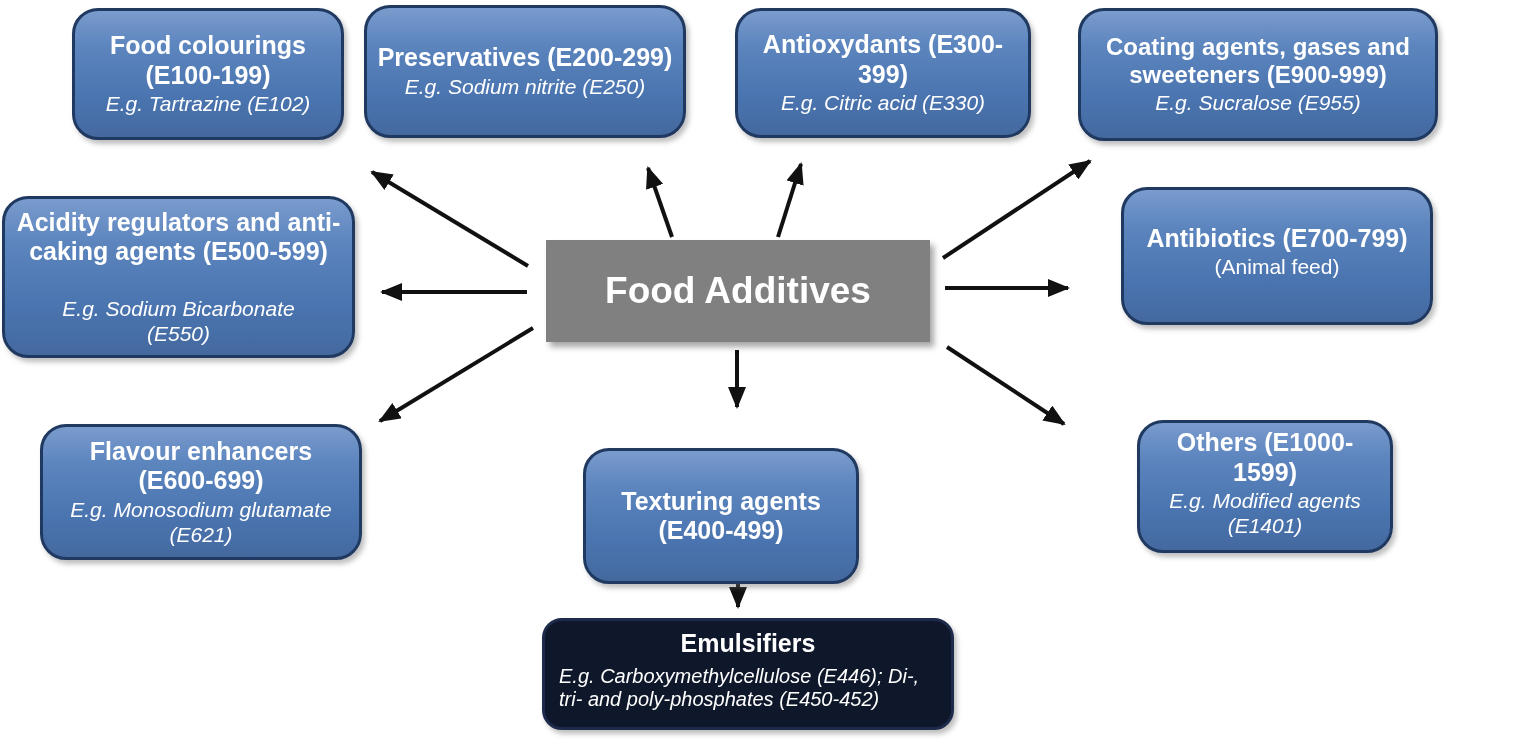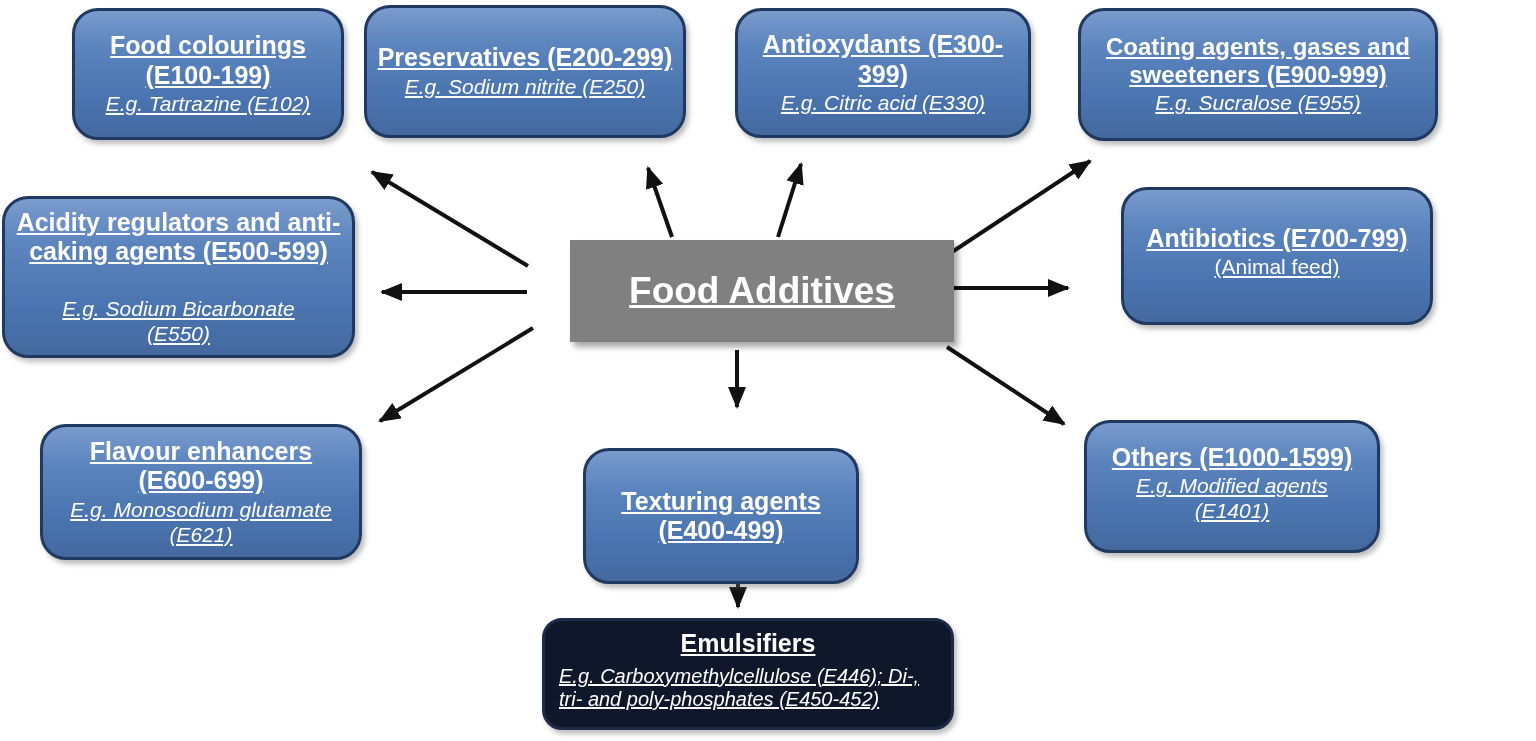--- a/index.html
+++ b/index.html
@@ -5,21 +5,21 @@
   html,body{margin:0;padding:0;background:#ffffff;}
   body{font-family:"Liberation Sans", sans-serif;}
   #canvas{position:relative;width:1536px;height:741px;background:#ffffff;overflow:hidden;}
 
   #arrows{position:absolute;left:0;top:0;width:1536px;height:741px;pointer-events:none;}
 
   .node{
     position:absolute;
     display:flex;flex-direction:column;justify-content:center;align-items:center;
     box-sizing:border-box;
-    color:#ffffff;text-align:center;text-decoration:underline;
+    color:#ffffff;text-align:center;
   }
   .blue{
     background:linear-gradient(180deg,#7a9bcd 0%,#5c85be 28%,#4a74af 70%,#44699f 100%);
     border:3px solid #203960;
     border-radius:26px;
     box-shadow:3px 4px 5px rgba(110,110,110,0.45);
     padding:6px 10px;
   }
   .title{font-weight:bold;font-size:25px;line-height:1.18;}
   .subtitle{font-size:21px;line-height:1.18;margin-top:2px;}
@@ -29,28 +29,27 @@
   .n-food-colourings{left:72px;top:8px;width:272px;height:132px;}
   .n-preservatives{left:364px;top:5px;width:322px;height:133px;}
   .n-antioxydants{left:735px;top:8px;width:296px;height:130px;}
   .n-coating{left:1078px;top:8px;width:360px;height:133px;text-align:center;}
   .n-coating .title{font-size:24px;}
   .n-acidity{left:2px;top:196px;width:353px;height:162px;gap:28px;}
   .n-acidity .subtitle{max-width:250px;}
   .n-antibiotics{left:1093px;top:187px;width:312px;height:138px;padding-bottom:14px;margin-left:28px;}
   .n-flavour{left:40px;top:424px;width:322px;height:136px;}
   .n-texturing{left:583px;top:416px;width:276px;height:136px;margin-top:32px;}
-  .n-others{left:1084px;top:420px;width:296px;height:133px;padding-bottom:12px;}
+  .n-others{left:1137px;top:420px;width:256px;height:133px;padding-bottom:12px;}
 
   
   .n-center{
     left:546px;top:240px;width:384px;height:102px;
     background:#808080;
     box-shadow:4px 5px 6px rgba(0,0,0,0.35);
-    margin-left:24px;
   }
   .n-center .title{font-size:37px;}
 
   
   .n-emulsifiers{
     left:542px;top:618px;width:412px;height:112px;
     background:#0f172a;
     border:3px solid #1d2a4a;
     border-radius:20px;
     box-shadow:3px 4px 5px rgba(110,110,110,0.45);

